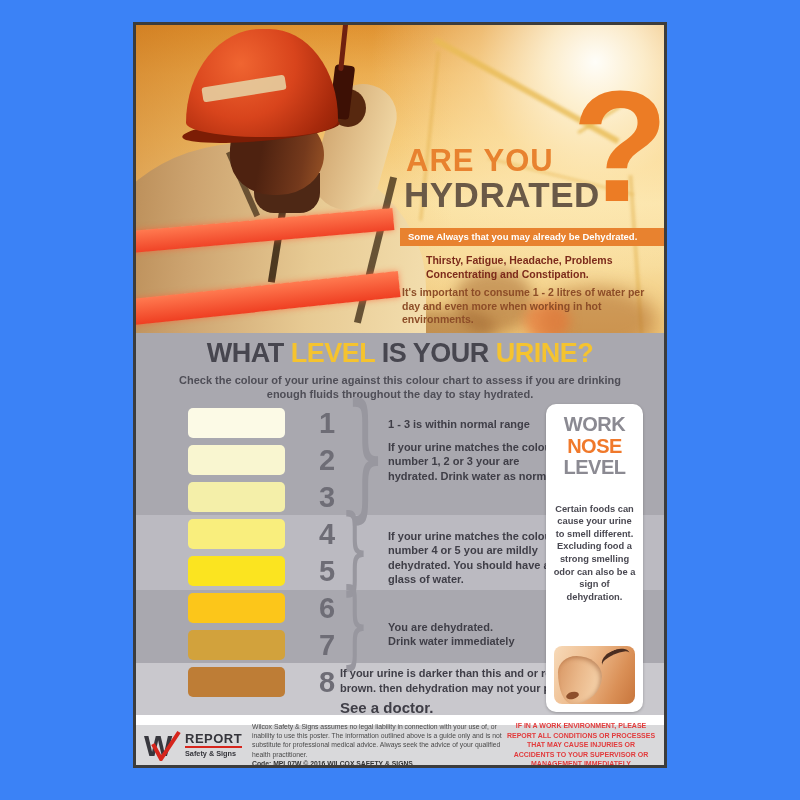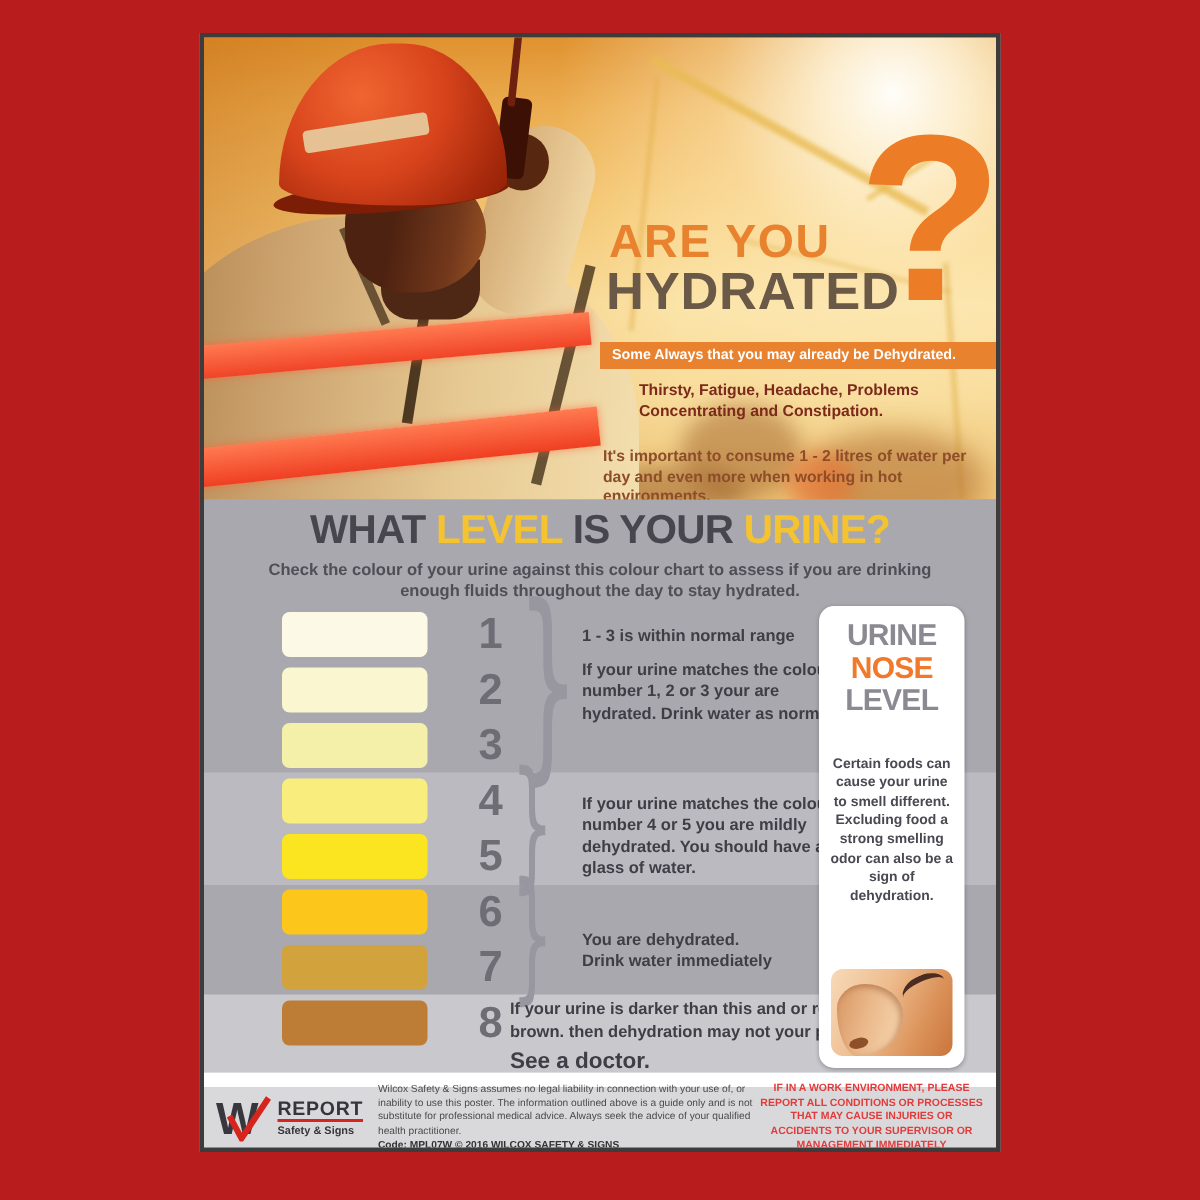--- a/index.html
+++ b/index.html
@@ -1,16 +1,16 @@
 <!DOCTYPE html>
 <html><head>
 <meta charset="utf-8">
 <style>
   html,body{margin:0;padding:0;background:#fff;}
-  .page{position:relative;width:800px;height:800px;background:#b91c1c;overflow:hidden;
+  .page{position:relative;width:800px;height:800px;background:#3b82f6;overflow:hidden;
         font-family:"Liberation Sans",sans-serif;}
   .poster{position:absolute;left:133px;top:22px;width:534px;height:746px;
           border:3px solid #3c3c3c;box-sizing:border-box;background:#a9a8af;overflow:hidden;}
 
   
   .hero{position:absolute;left:0;top:0;width:528px;height:308px;overflow:hidden;}
   .sky{position:absolute;inset:0;
     background:
       radial-gradient(circle at 87% 12%, rgba(255,255,252,.98) 0%, rgba(255,248,225,.85) 9%, rgba(255,238,195,.45) 22%, rgba(255,232,180,0) 42%),
       linear-gradient(to right, rgba(198,112,22,.50) 0%, rgba(222,146,44,.25) 30%, rgba(255,220,140,0) 60%),
@@ -56,21 +56,21 @@
 
   
   .hero-t1{position:absolute;left:270px;top:118px;font-size:31px;font-weight:bold;color:#e8822f;letter-spacing:1px;z-index:5;}
   .hero-t2{position:absolute;left:268px;top:150px;font-size:35px;font-weight:bold;color:#6a5947;letter-spacing:.5px;z-index:5;}
   .hero-q{position:absolute;left:436px;top:42px;font-size:158px;font-weight:bold;color:#ec7c25;z-index:4;line-height:1;}
   .hero-banner{position:absolute;left:264px;top:203px;right:0;height:18px;background:#e8822f;color:#fff;
     font-size:9.5px;font-weight:bold;line-height:18px;padding-left:8px;z-index:5;box-sizing:border-box;}
   .hero-symptoms{position:absolute;left:266px;top:229px;width:258px;font-size:10.5px;font-weight:bold;
     color:#7c2a1b;line-height:1.3;z-index:5;margin-left:24px;}
   .hero-advice{position:absolute;left:266px;top:261px;width:262px;font-size:10.5px;font-weight:bold;
-    color:#8d4d28;line-height:1.3;z-index:5;margin-top:12px;}
+    color:#8d4d28;line-height:1.3;z-index:5;}
 
   
   .chart{position:absolute;left:0;top:308px;width:528px;height:382px;background:#a9a8af;}
   .band45{position:absolute;left:0;top:182px;width:528px;height:75px;background:#bbbac1;}
   .band8{position:absolute;left:0;top:330px;width:528px;height:52px;background:#c9c8cd;}
   .chart-h{position:absolute;left:0;top:5px;width:528px;text-align:center;font-size:27px;font-weight:bold;letter-spacing:-.5px;}
   .chart-h .dark{color:#47464f;} .chart-h .yellow{color:#f5c32f;}
   .chart-sub{position:absolute;left:34px;top:40px;width:460px;text-align:center;font-size:11px;font-weight:bold;
     color:#4f4e57;line-height:1.3;}
   .rows{position:absolute;left:52px;top:75px;}
@@ -219,21 +219,21 @@
       <div class="note n4">
         <div>You are dehydrated.</div>
         <div>Drink water immediately</div>
       </div>
       <div class="note n5">
         <span>If your urine is darker than this and or red or brown. then dehydration may not your problem.</span>
         <span class="big">See a doctor.</span>
       </div>
 
       <div class="nose-card">
-        <div class="nc-t gray">URINE</div>
+        <div class="nc-t gray">WORK</div>
         <div class="nc-t orange">NOSE</div>
         <div class="nc-t gray">LEVEL</div>
         <div class="nc-body">Certain foods can cause your urine to smell different. Excluding food a strong smelling odor can also be a sign of dehydration.</div>
         <div class="nc-photo">
           <div class="nc-eye"></div>
           <div class="nc-nose"></div>
           <div class="nc-nostril"></div>
         </div>
       </div>
     </div>

